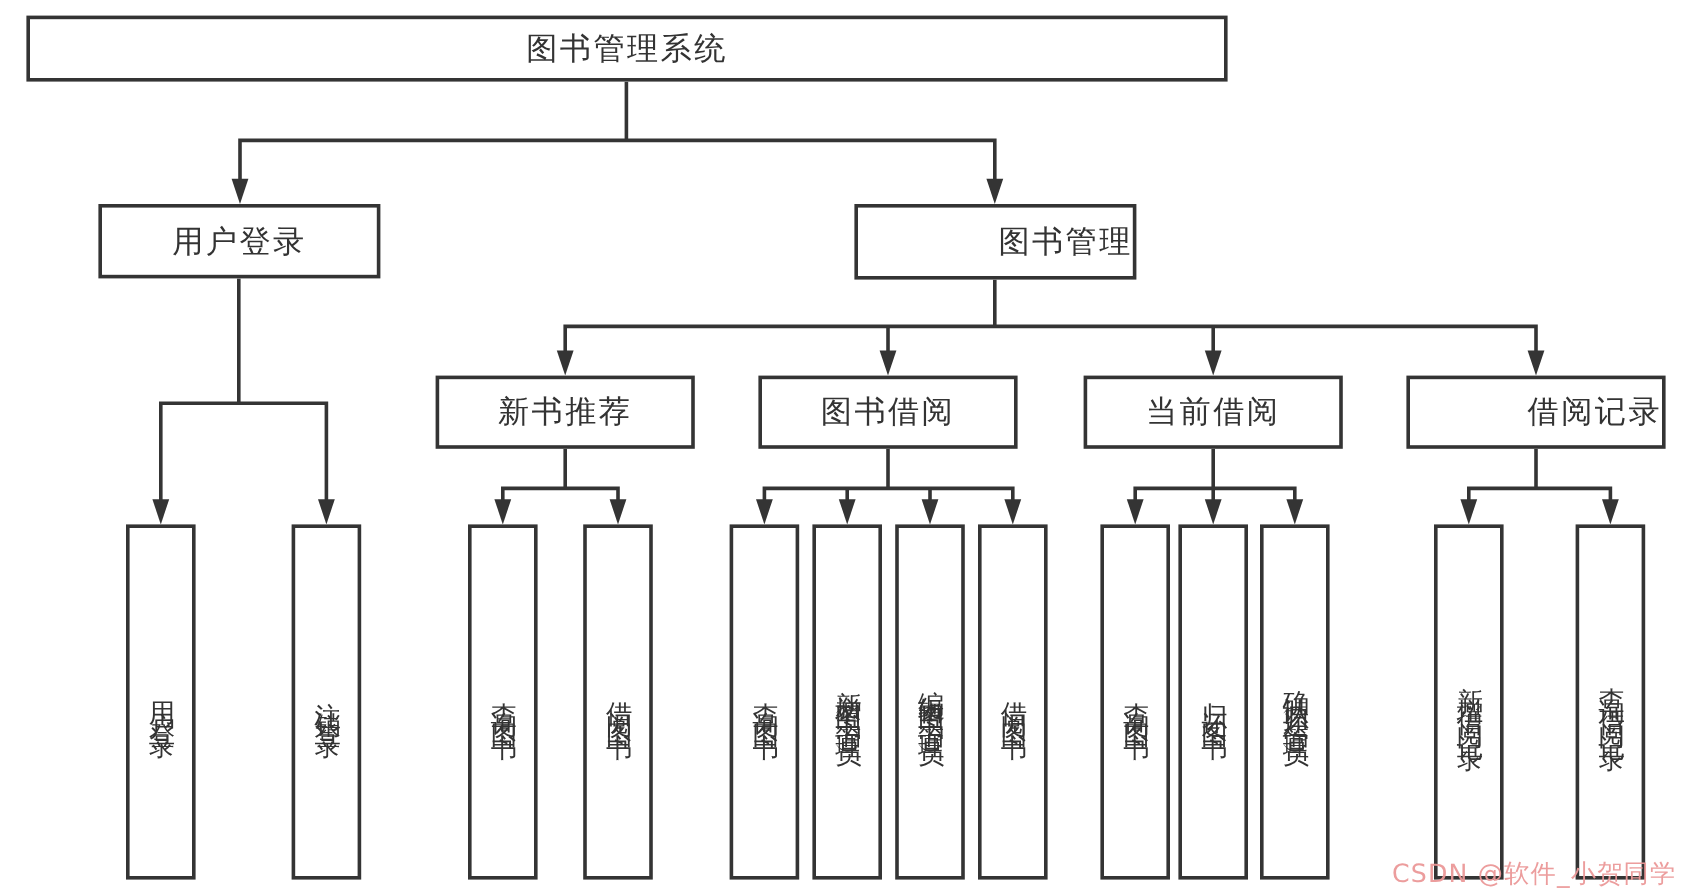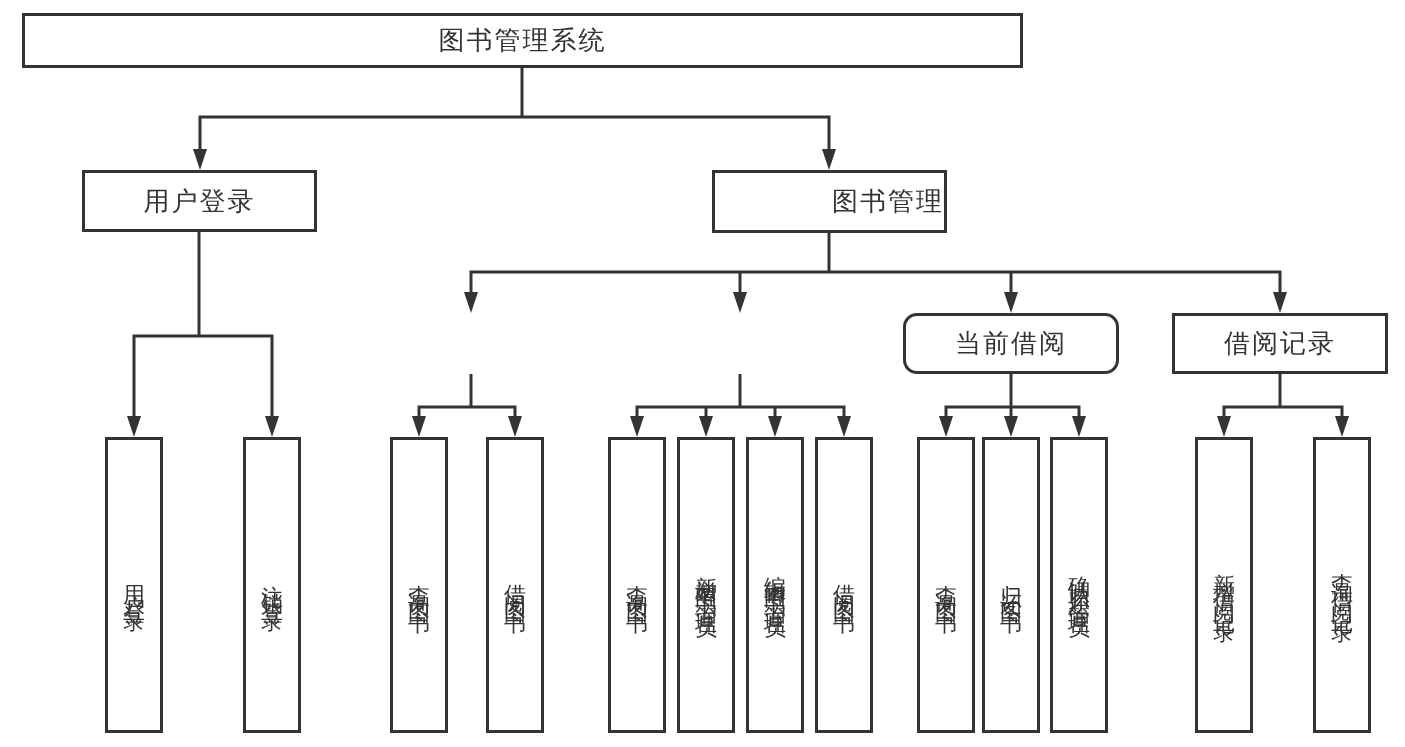--- a/index.html
+++ b/index.html
@@ -82,24 +82,30 @@
     <span class="label">图书管理系统</span>
   </div>
 
   <div class="node hnode" style="left:82px; top:170px; width:235px; height:62px;">
     <span class="label">用户登录</span>
   </div>
   <div class="node hnode" style="left:712px; top:170px; width:235px; height:63px;justify-content:flex-end;">
     <span class="label">图书管理</span>
   </div>
 
-  <div class="node hnode" style="left:903px; top:313px; width:216px; height:61px;border-radius:14px;">
+  <div class="node hnode" style="left:363px; top:313px; width:216px; height:61px;">
+    <span class="label">新书推荐</span>
+  </div>
+  <div class="node hnode" style="left:632px; top:313px; width:216px; height:61px;">
+    <span class="label">图书借阅</span>
+  </div>
+  <div class="node hnode" style="left:903px; top:313px; width:216px; height:61px;">
     <span class="label">当前借阅</span>
   </div>
-  <div class="node hnode" style="left:1172px; top:313px; width:216px; height:61px;">
+  <div class="node hnode" style="left:1172px; top:313px; width:216px; height:61px;justify-content:flex-end;">
     <span class="label">借阅记录</span>
   </div>
 
   <div class="node vnode" style="left:105px;">
     <span class="vtext v4">用户登录</span>
   </div>
   <div class="node vnode" style="left:243px;">
     <span class="vtext v4">注销登录</span>
   </div>
 
@@ -133,14 +139,15 @@
     <span class="vtext v10">确认归还（管理员）</span>
   </div>
 
   <div class="node vnode" style="left:1195px;">
     <span class="vtext v6">新增借阅记录</span>
   </div>
   <div class="node vnode" style="left:1313px;">
     <span class="vtext v6">查询借阅记录</span>
   </div>
 
+  <div class="watermark">CSDN @软件_小贺同学</div>
 
 </div>
 
 </body></html>

